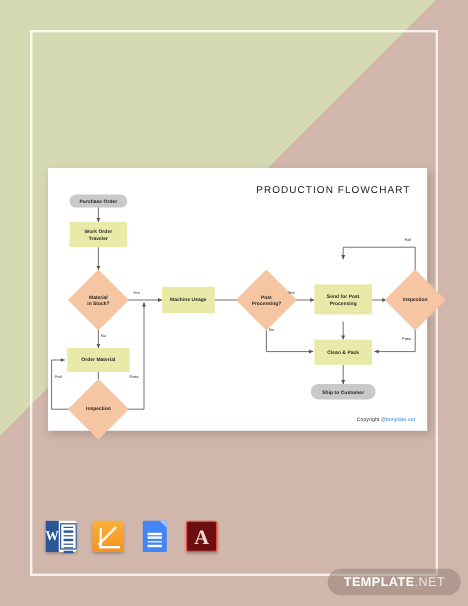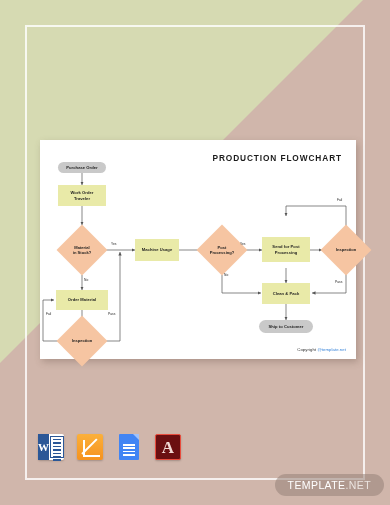--- a/index.html
+++ b/index.html
@@ -49,21 +49,21 @@
     height: 219px;
     background: #ffffff;
     box-shadow: 2px 3px 7px rgba(90,70,60,0.30);
   }
 
   #doc-title {
     position: absolute;
     right: 14px;
     top: 13px;
     font-size: 8.3px;
-    font-weight: bold;
+    font-weight: normal;
     letter-spacing: 0.9px;
     color: #1b1b1b;
     white-space: nowrap;
   }
 
   #copyright {
     position: absolute;
     right: 10px;
     bottom: 7px;
     font-size: 4.2px;
@@ -201,21 +201,21 @@
     right: 6px;
     bottom: 9px;
     padding: 5px 13px;
     border-radius: 999px;
     background: rgba(150,130,120,0.55);
     color: #ffffff;
     font-size: 10.5px;
     letter-spacing: 0.4px;
     white-space: nowrap;
   }
-  #watermark b { font-weight: normal; }
+  #watermark b { font-weight: bold; }
   #watermark em { font-style: normal; color: #ebe4e0; }
 </style>
 </head>
 <body>
 
 <div id="stage">
   <div id="wedge"></div>
   <div id="frame"></div>
 
   <div id="card">

